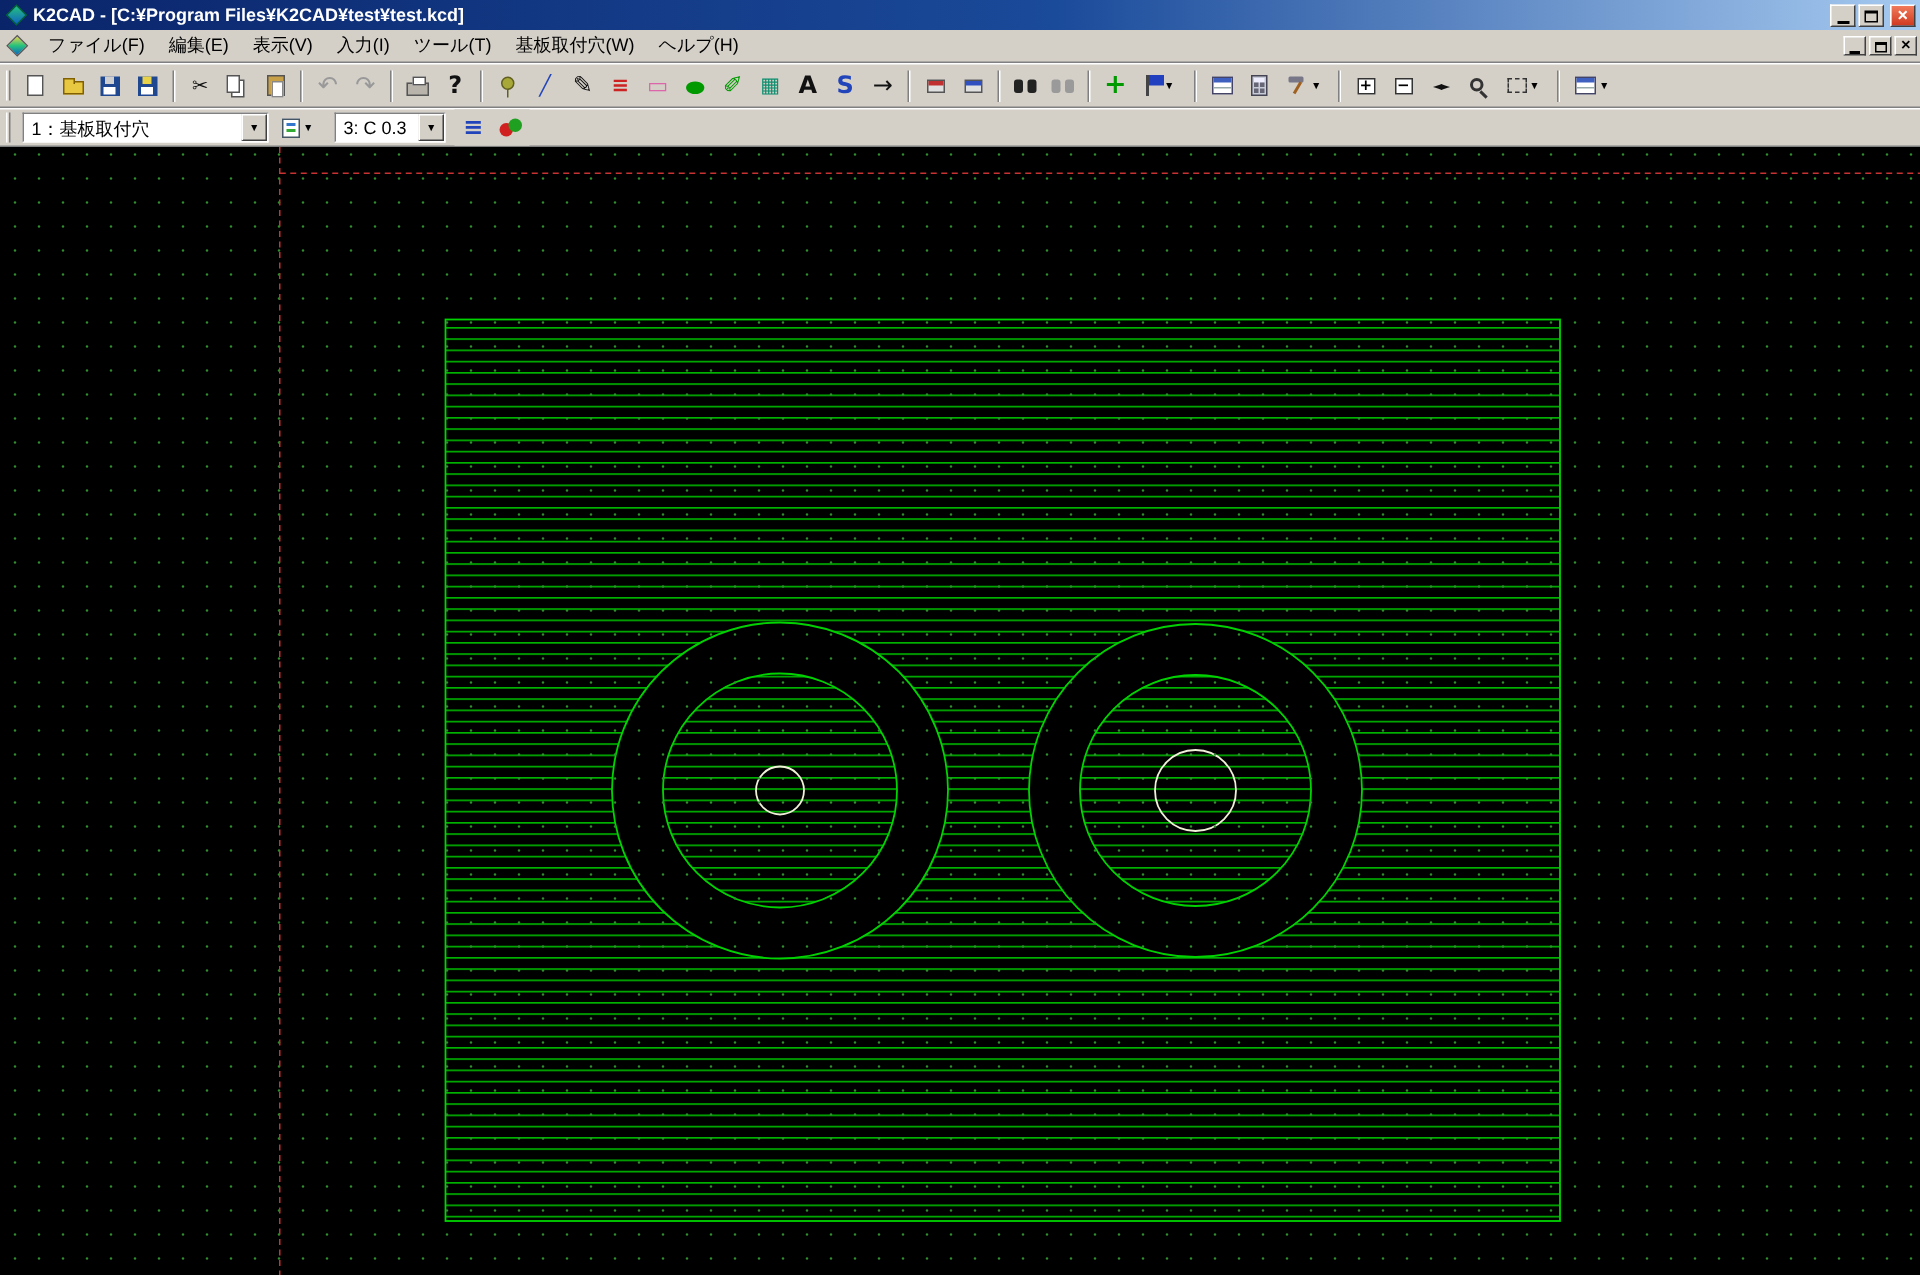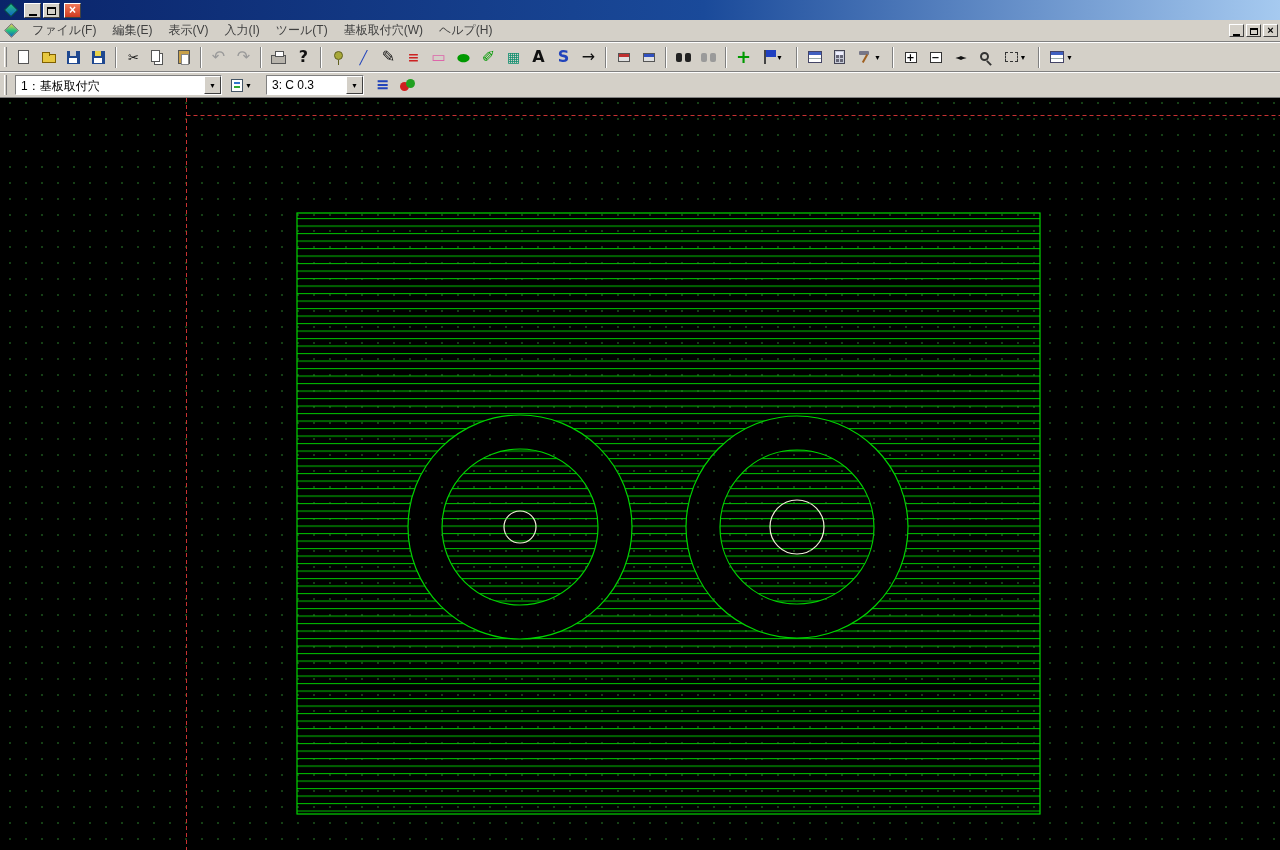--- a/index.html
+++ b/index.html
@@ -21,21 +21,21 @@
   .g-min{display:block;width:8px;height:2px;background:#000;margin:9px auto 0;}
   .g-restore{display:block;width:9px;height:8px;border:1px solid #000;border-top-width:2px;margin:2px auto 0;background:#d4d0c8;}
   .g-close{display:block;color:#fff;font-weight:bold;font-size:12px;line-height:13px;text-align:center;}
 
   
   .menubar{height:22px;display:flex;align-items:center;background:#d4d0c8;
     border-bottom:1px solid #808080;padding:0 2px;}
   .mdi-icon{width:13px;height:13px;margin:0 6px 0 3px;
     background:linear-gradient(135deg,#e8d24a 0%,#25c27d 50%,#0f63c2 100%);
     transform:rotate(45deg) scale(.8);border:1px solid #555;}
-  .menu-item{font-size:12px;color:#404040;padding:3px 8px;white-space:nowrap;cursor:default;}
+  .menu-item{font-size:12px;color:#000000;padding:3px 8px;white-space:nowrap;cursor:default;}
   .menu-spacer{flex:1;}
   .mbtn{width:15px;height:13px;background:#d4d0c8;border:1px solid;padding:0;margin-left:2px;
     border-color:#ffffff #404040 #404040 #ffffff;}
   .mbtn .g-min{margin-top:8px;width:7px;}
   .mbtn .g-restore{width:8px;height:7px;margin-top:1px;}
   .mbtn .g-closek{display:block;color:#000;font-weight:bold;font-size:11px;line-height:11px;text-align:center;}
 
   
   .toolbar{display:flex;align-items:center;background:#d4d0c8;
     border-top:1px solid #ffffff;border-bottom:1px solid #808080;}
@@ -108,35 +108,36 @@
   .i-layerpage::before{content:"";position:absolute;top:2px;left:2px;width:6px;height:2px;background:#37c;box-shadow:0 4px 0 #3a3;}
 
   
   .combo{display:flex;align-items:stretch;height:20px;background:#fff;
     border:1px solid;border-color:#808080 #ffffff #ffffff #808080;
     box-shadow:inset 1px 1px 0 #404040;margin-right:6px;}
   .combo .val{flex:1;font-size:12px;padding:2px 4px 0 5px;white-space:nowrap;overflow:hidden;background:#fff;color:#000;}
   .combo .dbtn{width:17px;background:#d4d0c8;border:1px solid;border-color:#fff #404040 #404040 #fff;
     display:flex;align-items:center;justify-content:center;padding:0;}
   .combo .dbtn .dd{margin:0;}
-  .c-layer{width:207px;margin-left:4px;}
-  .c-line{width:98px;}
+  .c-layer{width:164px;margin-left:4px;}
+  .c-line{width:74px;}
   .splitbtn{display:flex;align-items:center;height:22px;background:#d4d0c8;border:1px solid #d4d0c8;padding:0 2px;margin-right:10px;}
 
   
   .canvas-wrap{height:752px;background:#000;position:relative;}
   .canvas-svg{display:block;}
 </style>
 </head>
 <body>
 
 <div class="app">
 
   <div class="titlebar">
     <span class="app-icon"></span>
+    <span class="title-text">K2CAD - [C:¥Program Files¥K2CAD¥test¥test.kcd]</span>
     <span class="win-controls">
       <button class="wbtn">
           <span class="g-min"></span>
         </button>
       <button class="wbtn">
           <span class="g-restore"></span>
         </button>
       <button class="wbtn close-b">
           <span class="g-close">×</span>
         </button>

